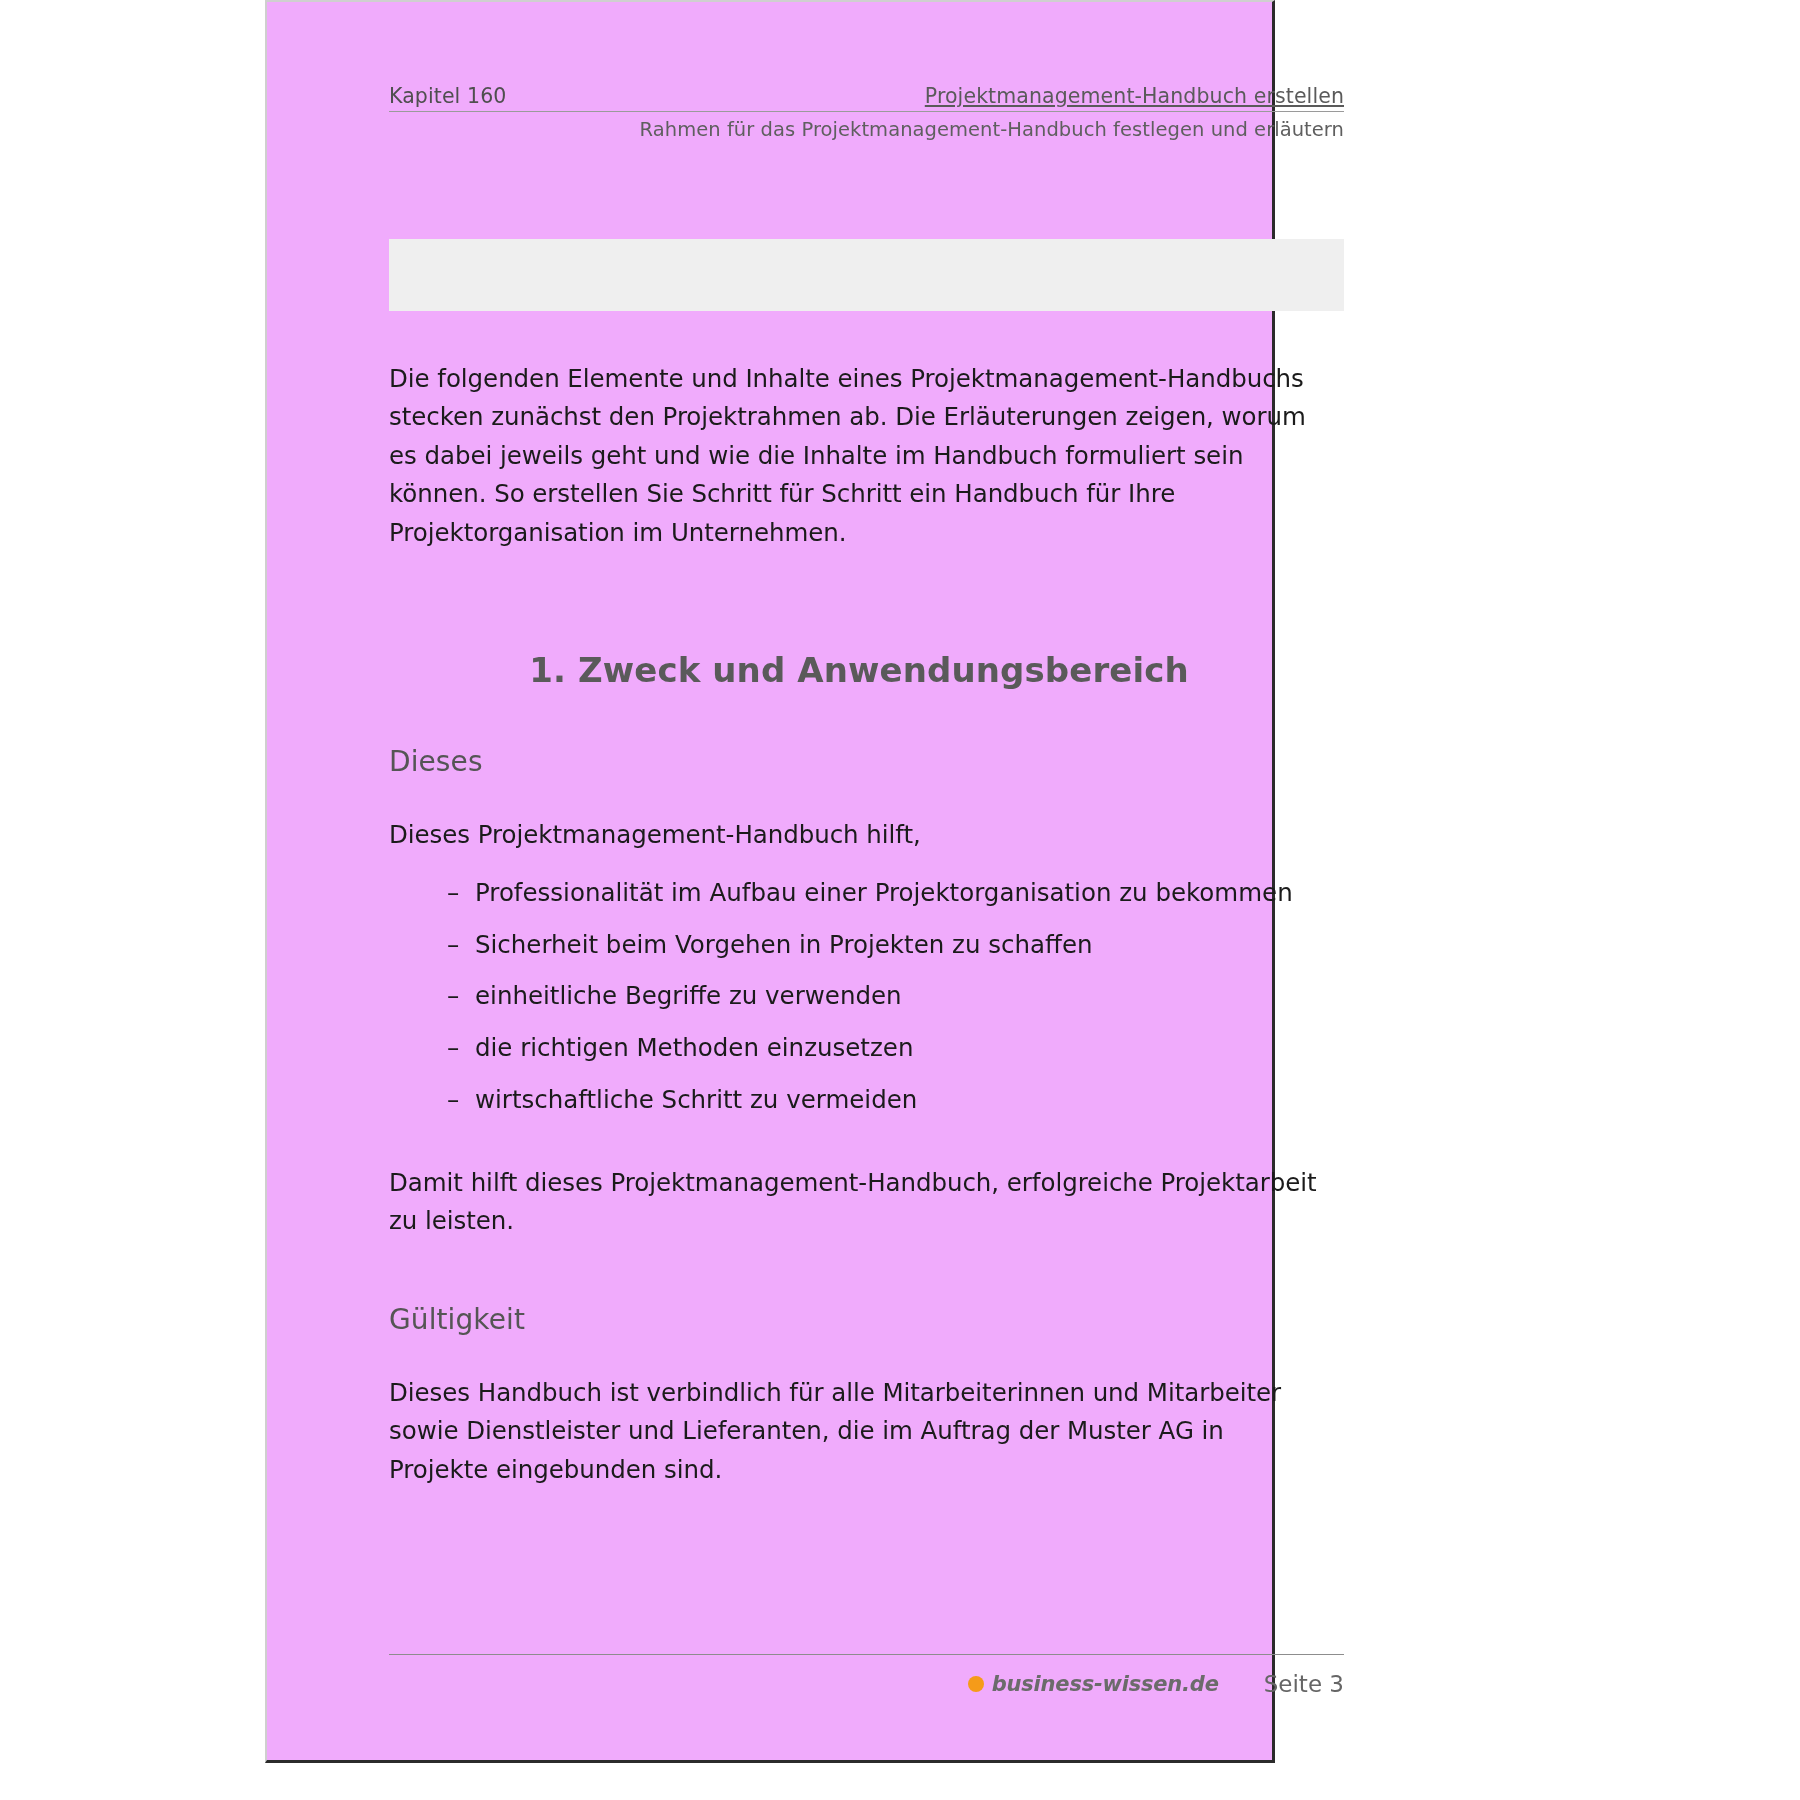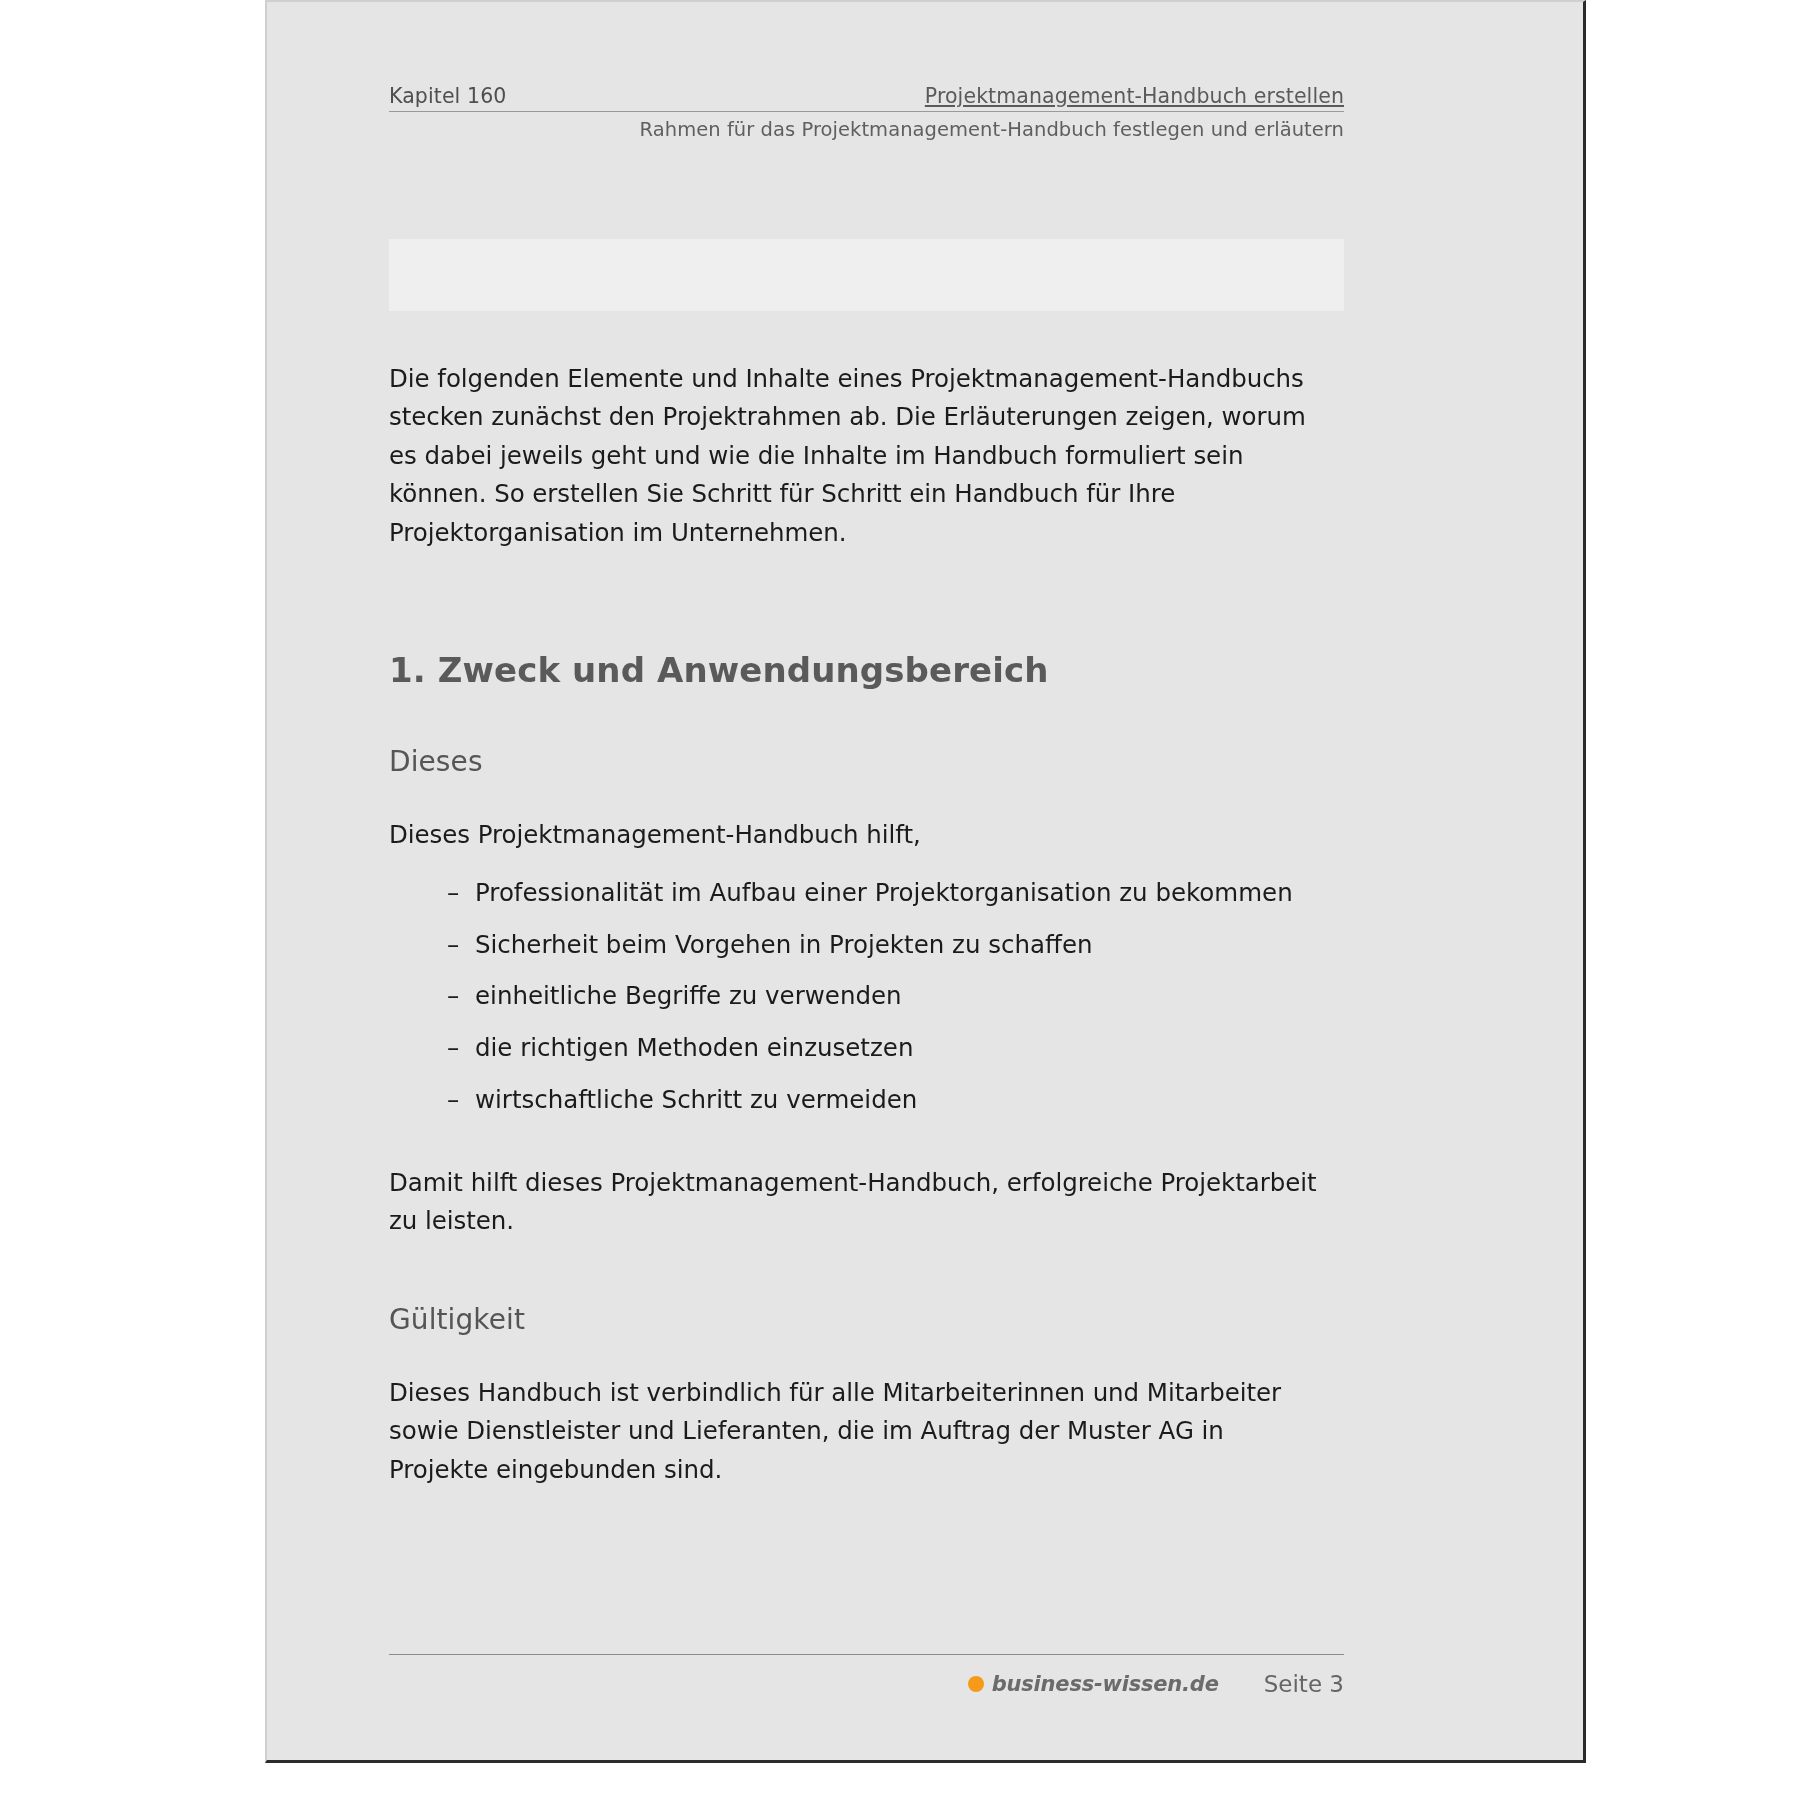--- a/index.html
+++ b/index.html
@@ -12,23 +12,23 @@
     height: 1800px;
     font-family: "DejaVu Sans", sans-serif;
     overflow: hidden;
   }
 
   
   #page-sheet {
     position: absolute;
     left: 265px;
     top: 0px;
-    width: 1321px;
+    width: 1010px;
     height: 1763px;
-    background: #e5e5e5;
+    background: #f0abfc;
     box-sizing: border-box;
     border-left: 2px solid #cfcfcf;
     border-top: 2px solid #cfcfcf;
     border-right: 3px solid #2b2b2b;
     border-bottom: 3px solid #2b2b2b;
   }
 
   
   #doc-header {
     position: absolute;
@@ -87,20 +87,21 @@
     margin: 0;
     letter-spacing: -0.05px;
   }
 
   h1.section-title {
     font-size: 34px;
     font-weight: bold;
     color: #5a5a5a;
     margin: 0;
     letter-spacing: 0.1px;
+    text-align: center;
   }
 
   h2.sub-title {
     font-size: 28px;
     font-weight: normal;
     color: #555555;
     margin: 0;
     letter-spacing: 0.1px;
   }
 

